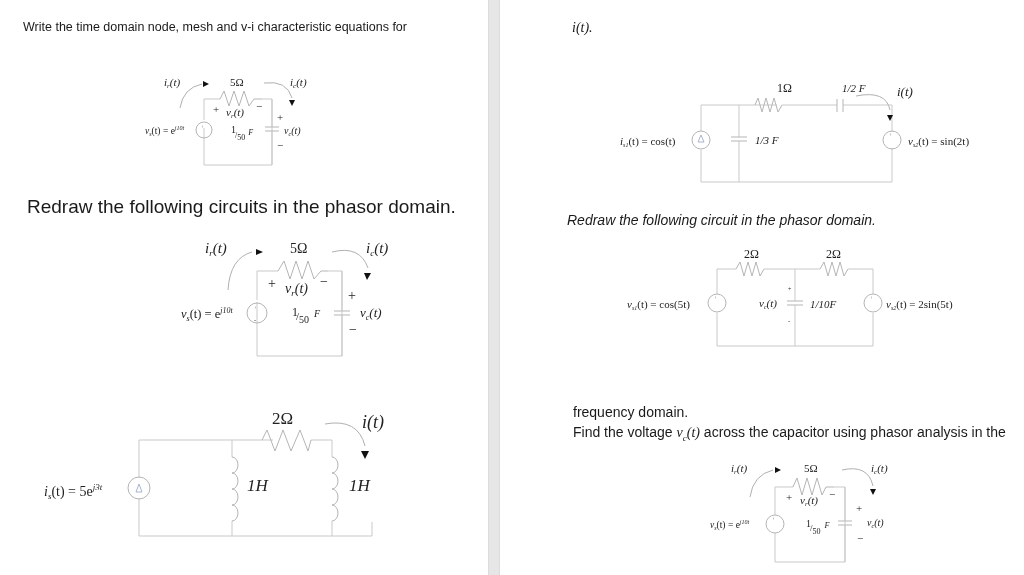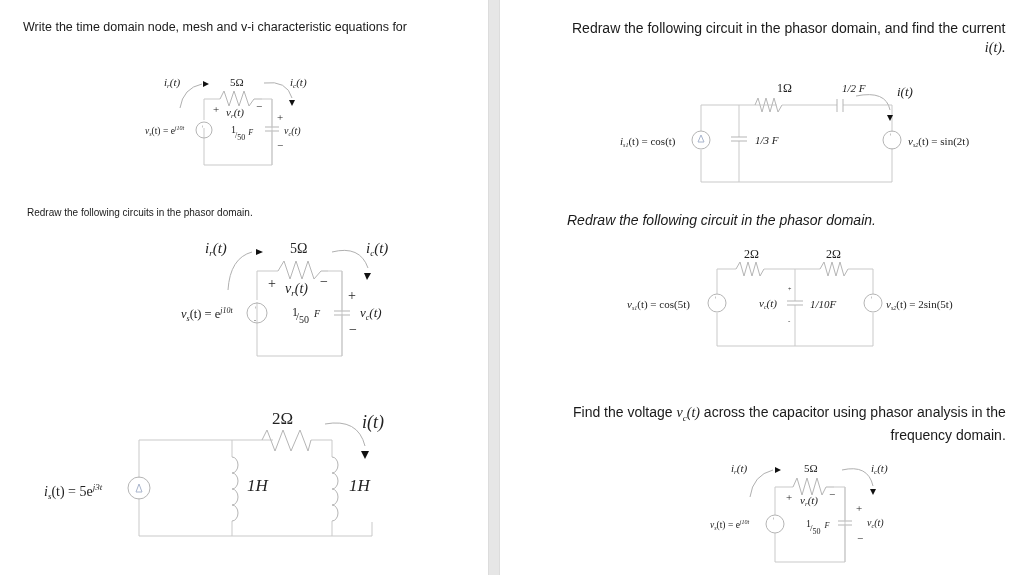--- a/index.html
+++ b/index.html
@@ -2,27 +2,27 @@
 <html><head>
 <meta charset="utf-8">
 <style>
   html, body { margin: 0; padding: 0; }
   body {
     width: 1024px; height: 575px; position: relative; overflow: hidden;
     background: #ffffff;
     font-family: "Liberation Sans", sans-serif;
     color: #1a1a1a;
   }
-  .panel { position: absolute; top: 0; height: 508px; background: #fff; text-align: right; }
+  .panel { position: absolute; top: 0; height: 508px; background: #fff; }
   .panel-left { left: 0; width: 488px; }
   .panel-right { left: 500px; width: 524px; }
   .divider { position: absolute; left: 488px; top: 0; width: 12px; height: 575px; background: #e6e6e6; border-left: 1px solid #dcdcdc; border-right: 1px solid #dcdcdc; box-sizing: border-box; }
   .q { position: absolute; line-height: 1.45; }
   .q-small { font-size: 12.5px; }
-  .q-large { font-size: 10px; margin-top: 13px; }
+  .q-large { font-size: 19px; }
   .q-med { font-size: 14px; }
   .math { font-family: "Liberation Serif", serif; font-style: italic; }
   svg { position: absolute; overflow: visible; }
   svg text { font-family: "Liberation Serif", serif; fill: #222; }
   .w { stroke: #c9c9c9; stroke-width: 1; fill: none; }
   .w2 { stroke: #b5b5b5; stroke-width: 1; fill: none; }
   .arc { stroke: #b0b0b0; stroke-width: 1; fill: none; }
 </style>
 </head>
 <body>
@@ -117,21 +117,20 @@
     <text x="44" y="496" font-size="14" font-style="italic"><tspan>i</tspan><tspan font-size="9" dy="3">s</tspan><tspan dy="-3" font-style="normal">(t) = 5e</tspan><tspan font-size="9" dy="-6">j3t</tspan></text>
     <text x="247" y="491" font-size="17" font-style="italic">1H</text>
     <text x="349" y="491" font-size="17" font-style="italic">1H</text>
   </svg>
 </div>
 
 <div class="divider"></div>
 
 <div class="panel panel-right">
   <div class="q q-med" style="left:72px; top:18px;">
-    <div>Redraw the following circuit in the phasor domain, and find the current</div>
     <div class="math">i(t).</div>
   </div>
 
   <svg style="left:-500px; top:0;" width="1024" height="200">
     <path class="w" d="M701,131 V105 H739 H777"></path>
     <path class="w" d="M701,150 V182 H892 V148"></path>
     <path class="w" d="M739,105 V137 M739,141 V182"></path>
     <line class="w2" x1="731" y1="137" x2="747" y2="137"></line>
     <line class="w2" x1="731" y1="141" x2="747" y2="141"></line>
     <polyline class="w2" points="755,105 758,98 762,112 766,98 770,112 774,98 778,112 782,105"></polyline>
@@ -172,22 +171,22 @@
     <text x="788" y="323" font-size="7">-</text>
     <text x="744" y="258" font-size="12">2Ω</text>
     <text x="826" y="258" font-size="12">2Ω</text>
     <text x="627" y="308" font-size="11" font-style="italic"><tspan>v</tspan><tspan font-size="6" dy="2">s1</tspan><tspan dy="-2" font-style="normal">(t) = cos(5t)</tspan></text>
     <text x="759" y="307" font-size="11" font-style="italic"><tspan>v</tspan><tspan font-size="6" dy="2">c</tspan><tspan dy="-2">(t)</tspan></text>
     <text x="810" y="308" font-size="11" font-style="italic">1/10F</text>
     <text x="886" y="308" font-size="11" font-style="italic"><tspan>v</tspan><tspan font-size="6" dy="2">s2</tspan><tspan dy="-2" font-style="normal">(t) = 2sin(5t)</tspan></text>
   </svg>
 
   <div class="q q-med" style="left:73px; top:402px;">
+    <div>frequency domain.</div>
     <div><span>Find the voltage </span><span class="math">v</span><sub class="math" style="font-size:9px">c</sub><span class="math">(t)</span><span> across the capacitor using phasor analysis in the</span></div>
-    <div>frequency domain.</div>
   </div>
 
   <svg style="left:-500px; top:0;" width="1024" height="575">
     <path class="w" d="M775,533 V562 H845 V487 H834"></path>
     <path class="w" d="M775,487 V515"></path>
     <path class="w" d="M775,487 H793"></path>
     <polyline class="w2" points="793,487 797,478 802,495 807,478 812,495 817,478 822,495 826,487 834,487"></polyline>
     <line class="w2" x1="838" y1="521" x2="852" y2="521"></line>
     <line class="w2" x1="838" y1="525" x2="852" y2="525"></line>
     <path class="w" d="M845,487 V521 M845,525 V562"></path>

